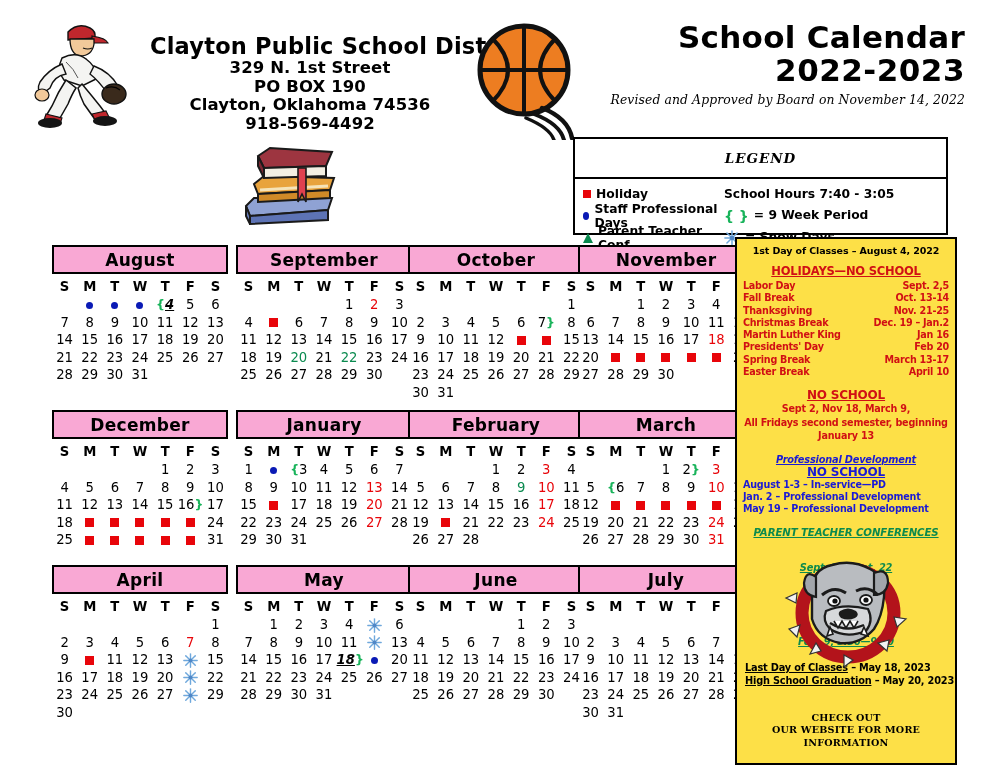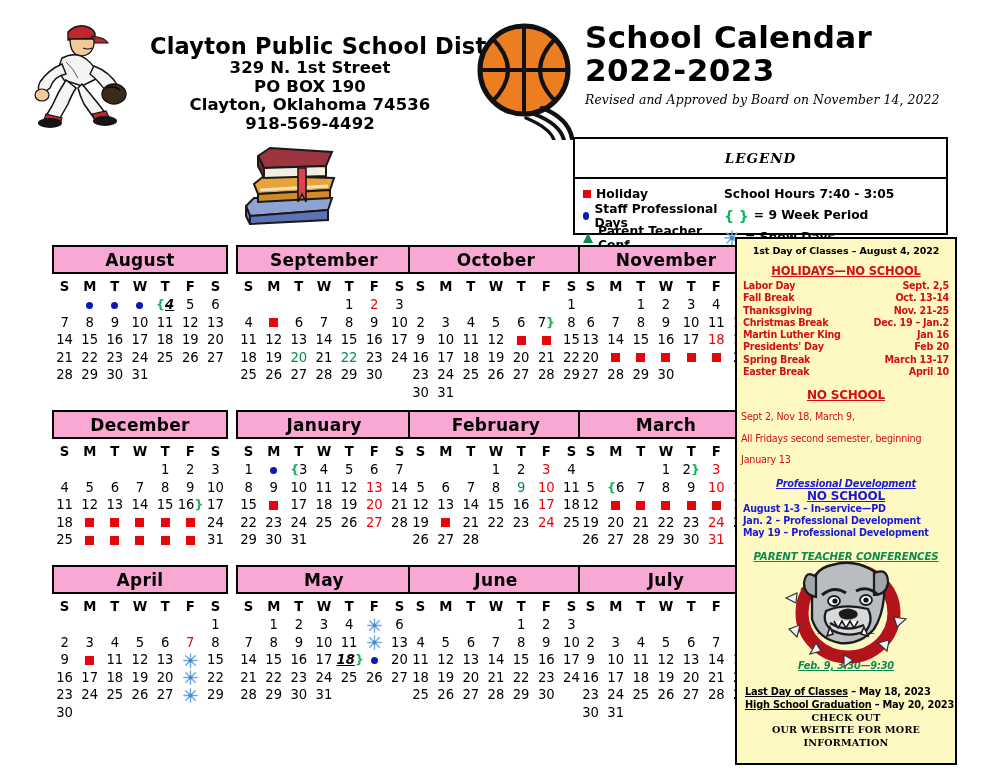--- a/index.html
+++ b/index.html
@@ -27,21 +27,21 @@
     font-size:22.5px; font-weight:700; letter-spacing:.2px;
     white-space:nowrap;
   }
   .district-line {
     font-family:"DejaVu Sans", sans-serif;
     font-size:16.5px; font-weight:700; letter-spacing:.1px;
   }
 
   .basketball-art { position:absolute; left:472px; top:22px; width:110px; height:118px; }
 
-  .title-block { position:absolute; left:585px; top:22px; width:400px; text-align:left; }
+  .title-block { position:absolute; left:565px; top:22px; width:400px; text-align:right; }
   .cal-title {
     font-family:"DejaVu Sans", sans-serif;
     font-size:31px; font-weight:700; line-height:1.02; letter-spacing:.3px;
   }
   .cal-years {
     font-family:"DejaVu Sans", sans-serif;
     font-size:31px; font-weight:700; line-height:1.05; letter-spacing:.5px;
   }
   .cal-revised {
     font-family:"DejaVu Serif", serif;
@@ -124,21 +124,21 @@
     background:#0a1ab5; vertical-align:middle;
   }
   .br-open, .br-close {
     color:#18b35a; font-weight:700; font-size:12.5px;
   }
   .snow { display:inline-block; vertical-align:middle; line-height:0; }
 
   
   .sidebar {
     position:absolute; left:735px; top:237px; width:222px; height:528px;
-    border:2.5px solid #000; background:#fef9c3; overflow:hidden;
+    border:2.5px solid #000; background:#fde047; overflow:hidden;
   }
   .sb-firstday {
     text-align:center; font-family:"DejaVu Sans", sans-serif;
     font-size:9.5px; font-weight:700; margin-top:6px; letter-spacing:-.1px;
   }
   .sb-h-red {
     text-align:center; color:#d11014; font-family:"DejaVu Sans", sans-serif;
     font-size:11.5px; font-weight:700; text-decoration:underline;
     margin-top:8px; letter-spacing:-.2px;
   }
@@ -150,23 +150,23 @@
   }
   .holiday-row .hname { text-align:left; }
   .holiday-row .hdate { text-align:right; }
 
   .sb-noschool-h {
     text-align:center; color:#d11014; font-family:"DejaVu Sans", sans-serif;
     font-size:12px; font-weight:700; text-decoration:underline;
     margin-top:10px; letter-spacing:-.2px;
   }
   .sb-noschool-b {
-    color:#d11014; font-family:"DejaVu Sans", sans-serif;
-    font-size:9.6px; font-weight:400; line-height:1.3; letter-spacing:-.2px;
-    margin-top:9px; padding:0 4px;
+    text-align:center; color:#d11014; font-family:"DejaVu Sans", sans-serif;
+    font-size:9.6px; font-weight:700; line-height:1.3; letter-spacing:-.2px;
+    margin-top:1px; padding:0 4px;
   }
 
   .sb-pd-h1 {
     text-align:center; color:#1a1ad6; font-family:"DejaVu Sans", sans-serif;
     font-size:9.8px; font-weight:700; font-style:italic; text-decoration:underline;
     margin-top:11px; letter-spacing:-.2px;
   }
   .sb-pd-h2 {
     text-align:center; color:#1a1ad6; font-family:"DejaVu Sans", sans-serif;
     font-size:12px; font-weight:700; text-decoration:underline;

